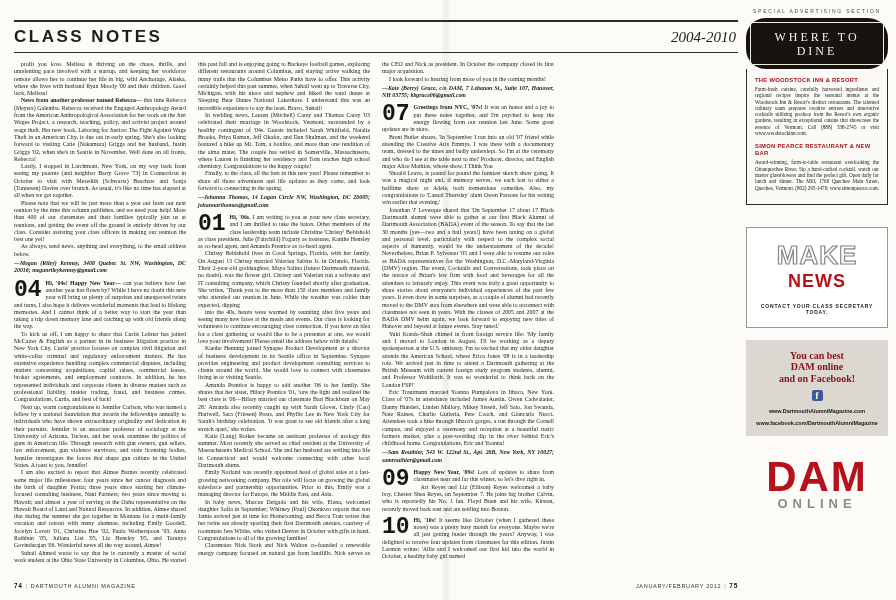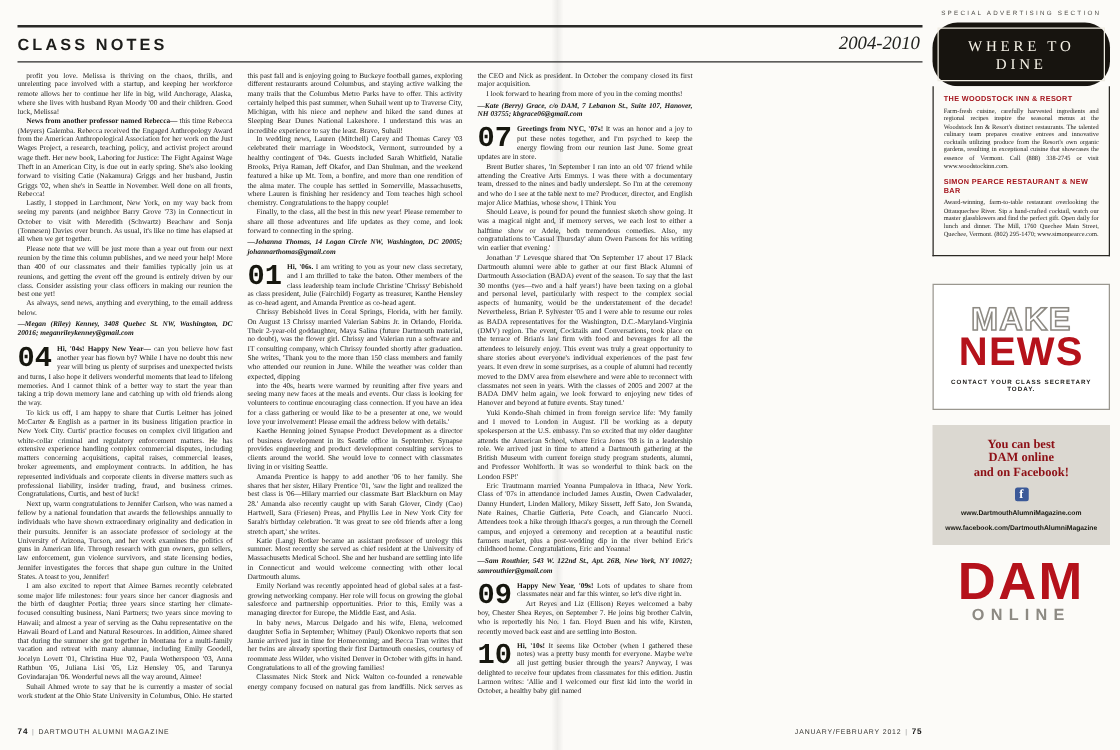--- a/index.html
+++ b/index.html
@@ -5,21 +5,21 @@
   * { margin:0; padding:0; box-sizing:border-box; }
   html,body { width:896px; height:600px; overflow:hidden; background:#e8e6e1; }
   .page { position:relative; width:896px; height:600px; background:#fcfbf8; font-family:"Liberation Serif", serif; color:#1c1c1c; }
   .fold { position:absolute; left:441px; top:0; width:10px; height:600px;
           background:linear-gradient(90deg, rgba(0,0,0,0) 0%, rgba(0,0,0,0.06) 50%, rgba(0,0,0,0) 100%); }
 
   
   .main { position:absolute; left:14px; top:20px; width:724px; }
   .header-band { display:flex; justify-content:space-between; align-items:center;
                  border-top:2px solid #2a2a28; border-bottom:1px solid #2a2a28; padding:5px 2px 5px 0; }
-  .page-title { font-family:"Liberation Sans", sans-serif; font-weight:bold; font-size:13px; letter-spacing:2.5px; color:#1d1d1b; }
+  .page-title { font-family:"Liberation Sans", sans-serif; font-weight:bold; font-size:17px; letter-spacing:2.5px; color:#1d1d1b; }
   .years-range { font-size:15px; font-style:italic; color:#22221f; }
 
   
   .cols { margin-top:8px; height:506px; overflow:hidden;
           column-count:4; column-gap:12px; column-fill:auto;
           font-size:5.9px; line-height:7.3px; text-align:justify;
           color:#1b1b19; }
   .cols p.note { text-indent:7px; margin:0; }
   .cols p.first { text-indent:0; }
   .cols p.sig { font-weight:bold; font-style:italic; text-indent:0; margin:2px 0 5px 0; }
@@ -34,32 +34,32 @@
   .dine-banner { margin-top:4px; background:#17140f; padding:4px;border-radius:20px; }
   .dine-inner { border:1px solid #efece2; padding:7px 3px 6px; text-align:center; color:#f6f2e7;
                 font-size:12px; letter-spacing:3px; line-height:14px; }
   .listings { border:1px solid #2b2924; border-top:none; background:#fbfaf6; padding:8px 8px 6px; }
   .listing h4 { color:#a3121a; font-family:"Liberation Sans", sans-serif; font-size:5.8px;
                 letter-spacing:0.3px; margin-bottom:2px; line-height:7px; }
   .listing p { font-size:5.1px; line-height:6.3px; text-align:justify; color:#22211e; margin-bottom:7px; }
   .make-news { margin-top:22px; border:1px solid #9a978f; background:#fff; text-align:center; padding:15px 6px 12px; }
   .make-word { font-family:"Liberation Sans", sans-serif; font-weight:bold; font-size:26px; line-height:25px;
                letter-spacing:1px; color:#fff; -webkit-text-stroke:1.2px #8d8a83; text-shadow:0 0 1px #8d8a83; }
-  .news-word { font-family:"Liberation Sans", sans-serif; font-weight:bold; font-size:32px; line-height:27px;
+  .news-word { font-family:"Liberation Sans", sans-serif; font-weight:bold; font-size:18px; line-height:27px;
                letter-spacing:1px; color:#b5121b; }
   .contact-line { margin-top:8px; font-family:"Liberation Sans", sans-serif; font-weight:bold;
                   font-size:5px; letter-spacing:0.8px; color:#22211e; }
   .promo-box { margin-top:12px; background:#dbd8d1; text-align:center; padding:10px 6px 9px; }
   .promo-line { font-weight:bold; font-size:10px; line-height:11.5px; color:#8d1016; }
   .fb-icon { display:inline-block; width:11px; height:11px; background:#3b5998; color:#fff;
              font-family:"Liberation Serif", serif; font-weight:bold; font-size:10px; line-height:11px;
              margin-top:6px; border-radius:2px; }
   .promo-url { margin-top:5px; font-family:"Liberation Sans", sans-serif; font-weight:bold; font-size:5.4px;
                line-height:6.6px; color:#17170f; word-break:break-all; cursor:pointer; }
-  .dam-logo { margin-top:10px; text-align:center; }
+  .dam-logo { margin-top:22px; text-align:center; }
   .dam-word { font-family:"Liberation Sans", sans-serif; font-weight:bold; font-size:42px; line-height:38px;
               letter-spacing:2px; color:#b5121b; }
   .online-word { font-family:"Liberation Sans", sans-serif; font-weight:bold; font-size:13px;
                  letter-spacing:5px; color:#8d8a83; }
 
   
   .footer { position:absolute; top:582px; left:14px; width:724px; display:flex; justify-content:space-between;
             font-family:"Liberation Sans", sans-serif; font-size:5.5px; letter-spacing:0.7px; color:#33322f; }
   .footer b { font-size:6.5px; color:#111; }
   .footer .bar { margin:0 3px; color:#999; }

